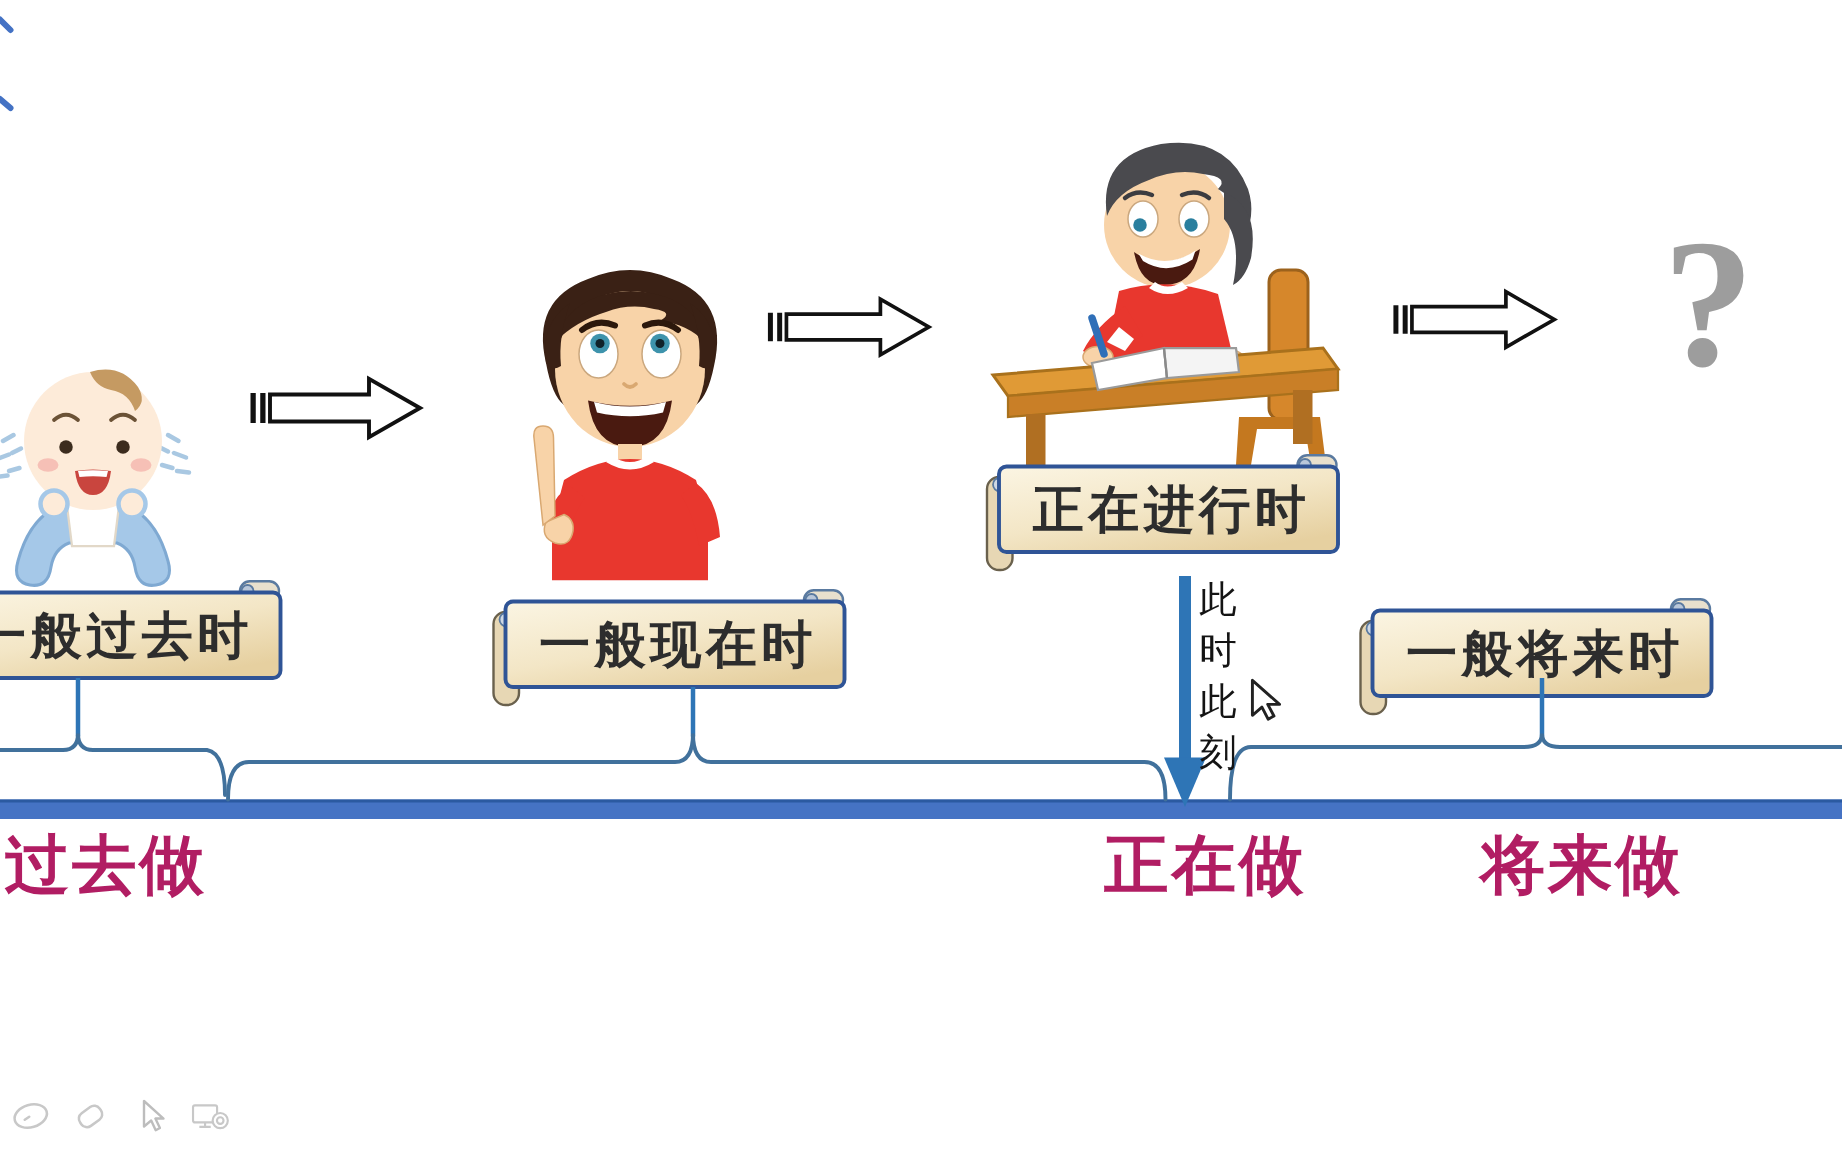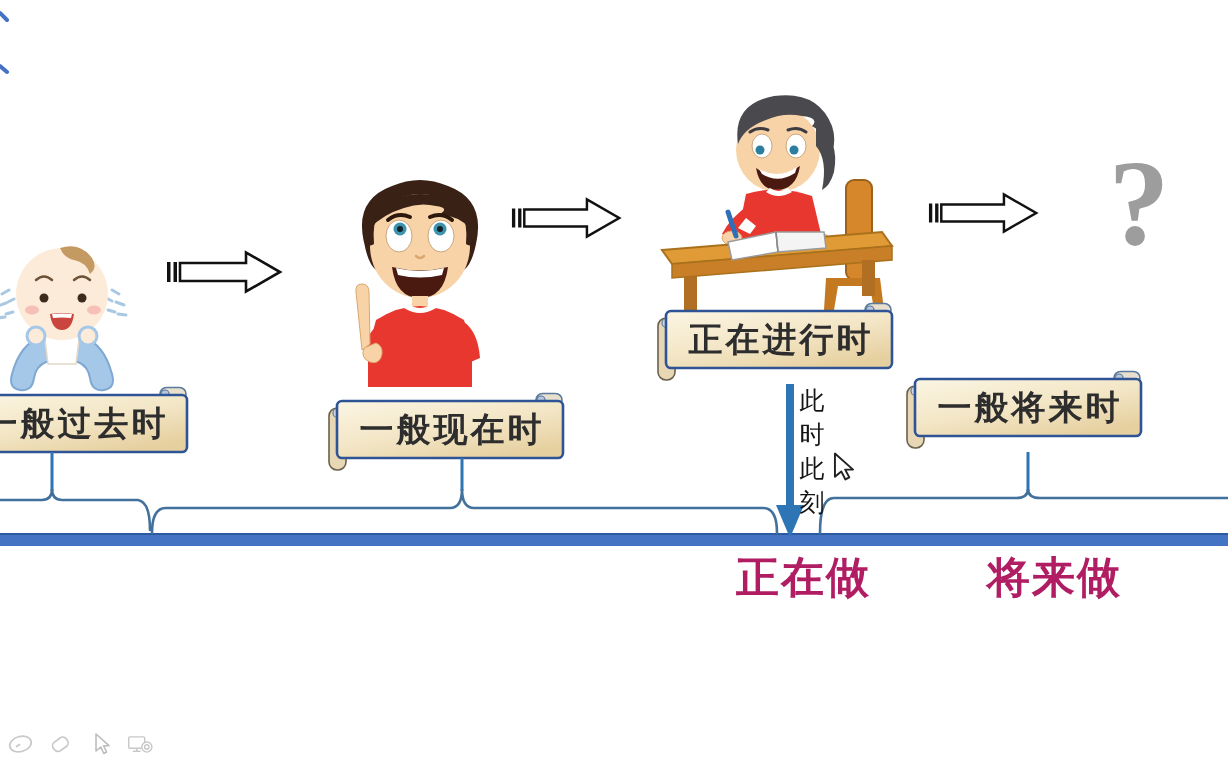--- a/index.html
+++ b/index.html
@@ -216,21 +216,21 @@
     <svg viewBox="0 0 246 80" preserveAspectRatio="none">
       <rect x="212" y="1.5" width="26" height="13" rx="6.5" fill="#e8e0cd" stroke="#5a7aa0" stroke-width="1.6"></rect>
       <circle cx="217" cy="8" r="4" fill="#b9c7d9" stroke="#5a7aa0" stroke-width="1.2"></circle>
       <rect x="5" y="16" width="17" height="62" rx="8" fill="#e7d7b4" stroke="#6a614d" stroke-width="1.6"></rect>
       <circle cx="13.5" cy="21" r="4.5" fill="#cfd8e4" stroke="#5a7aa0" stroke-width="1.2"></circle>
       <rect x="13" y="9" width="226" height="57" rx="5" fill="url(#bannerGrad)" stroke="#2f5496" stroke-width="2.6"></rect>
     </svg>
     <span class="banner-text">一般现在时</span>
   </div>
 
-  <div class="banner" style="left:902px;top:370px">
+  <div class="banner" style="left:902px;top:398px">
     <svg viewBox="0 0 246 80" preserveAspectRatio="none">
       <rect x="212" y="1.5" width="26" height="13" rx="6.5" fill="#e8e0cd" stroke="#5a7aa0" stroke-width="1.6"></rect>
       <circle cx="217" cy="8" r="4" fill="#b9c7d9" stroke="#5a7aa0" stroke-width="1.2"></circle>
       <rect x="5" y="16" width="17" height="62" rx="8" fill="#e7d7b4" stroke="#6a614d" stroke-width="1.6"></rect>
       <circle cx="13.5" cy="21" r="4.5" fill="#cfd8e4" stroke="#5a7aa0" stroke-width="1.2"></circle>
       <rect x="13" y="9" width="226" height="57" rx="5" fill="url(#bannerGrad)" stroke="#2f5496" stroke-width="2.6"></rect>
     </svg>
     <span class="banner-text">一般将来时</span>
   </div>
 
@@ -254,20 +254,21 @@
       <path d="M790,384 L790,510" stroke="#2e75b6" stroke-width="8"></path>
       <polygon points="776,505 804,505 790,538" fill="#2e75b6"></polygon>
     </g>
 
     <g stroke="#4472c4" stroke-width="4" stroke-linecap="round">
       <path d="M0,13 L7,20"></path>
       <path d="M0,66 L7,72"></path>
     </g>
   </svg>
 
+  <div class="tl-label" style="left:3px">过去做</div>
   <div class="tl-label" style="left:736px">正在做</div>
   <div class="tl-label" style="left:987px">将来做</div>
 
   <div id="moment-text">
     <span>此</span>
     <span>时</span>
     <span>此</span>
     <span>刻</span>
   </div>
 

